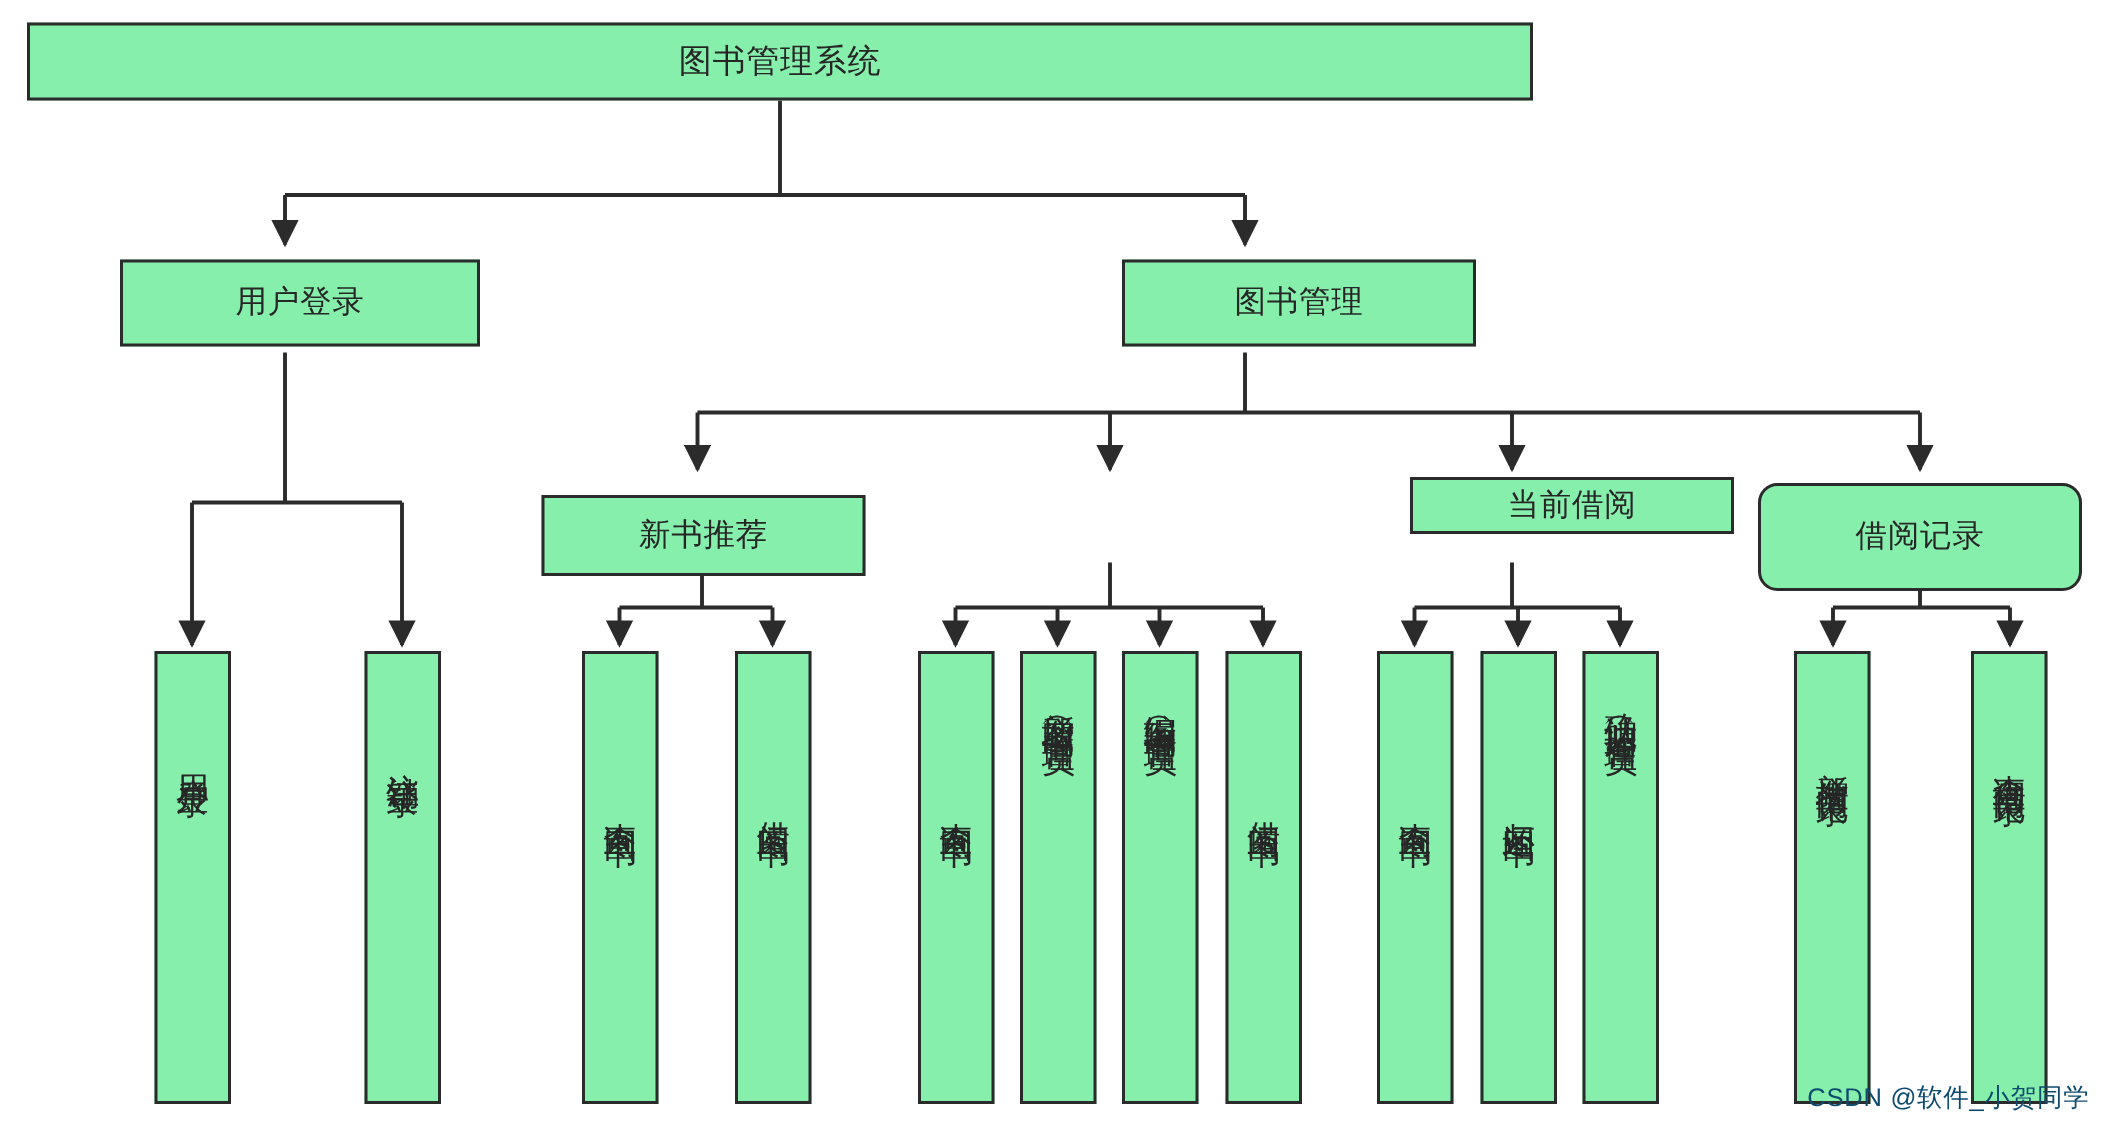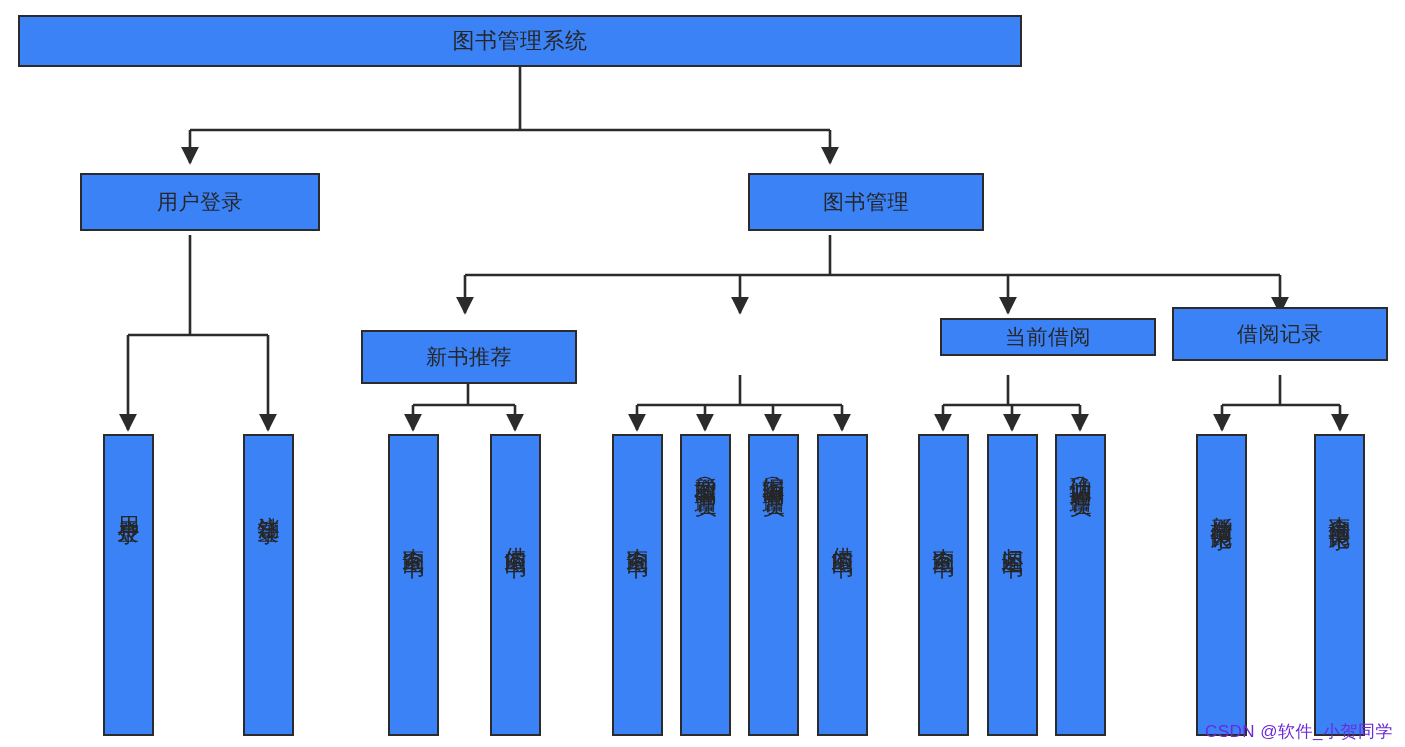--- a/index.html
+++ b/index.html
@@ -18,21 +18,21 @@
   svg#wires{
     position:absolute;
     left:0; top:0;
     width:1405px;
     height:747px;
     pointer-events:none;
   }
   .node{
     position:absolute;
     box-sizing:border-box;
-    background:#3b82f6;
+    background:#86efac;
     border:2px solid #2b2b2b;
     display:flex;
     align-items:center;
     justify-content:center;
     text-align:left;
     color:#262626;
   }
   .node .lbl{
     display:block;
     line-height:1.18;
@@ -63,21 +63,21 @@
     margin-top:88px;
   }
   .node.vert.tall .lbl{
     margin-top:16px;
   }
   #watermark{
     position:absolute;
     right:12px;
     bottom:4px;
     font-size:17px;
-    color:#6d28d9;
+    color:#0c4a6e;
     letter-spacing:0.5px;
     white-space:nowrap;
   }
 </style>
 </head>
 <body>
 
 <div id="canvas">
 
   <svg id="wires" viewBox="0 0 1405 747">
@@ -140,21 +140,21 @@
   <div class="node horiz" style="left:748px; top:173px; width:236px; height:58px;">
     <span class="lbl">图书管理</span>
   </div>
 
   <div class="node horiz" style="left:361px; top:330px; width:216px; height:54px;">
     <span class="lbl">新书推荐</span>
   </div>
   <div class="node horiz" style="left:940px; top:318px; width:216px; height:38px;">
     <span class="lbl">当前借阅</span>
   </div>
-  <div class="node horiz" style="left:1172px; top:307px; width:216px; height:54px;">
+  <div class="node horiz" style="left:1172px; top:322px; width:216px; height:72px;border-radius:13px;">
     <span class="lbl">借阅记录</span>
   </div>
 
   <div class="node vert mid" style="left:103px; top:434px; width:51px; height:302px;">
     <span class="lbl">用户登录</span>
   </div>
   <div class="node vert mid" style="left:243px; top:434px; width:51px; height:302px;">
     <span class="lbl">注销登录</span>
   </div>
 

